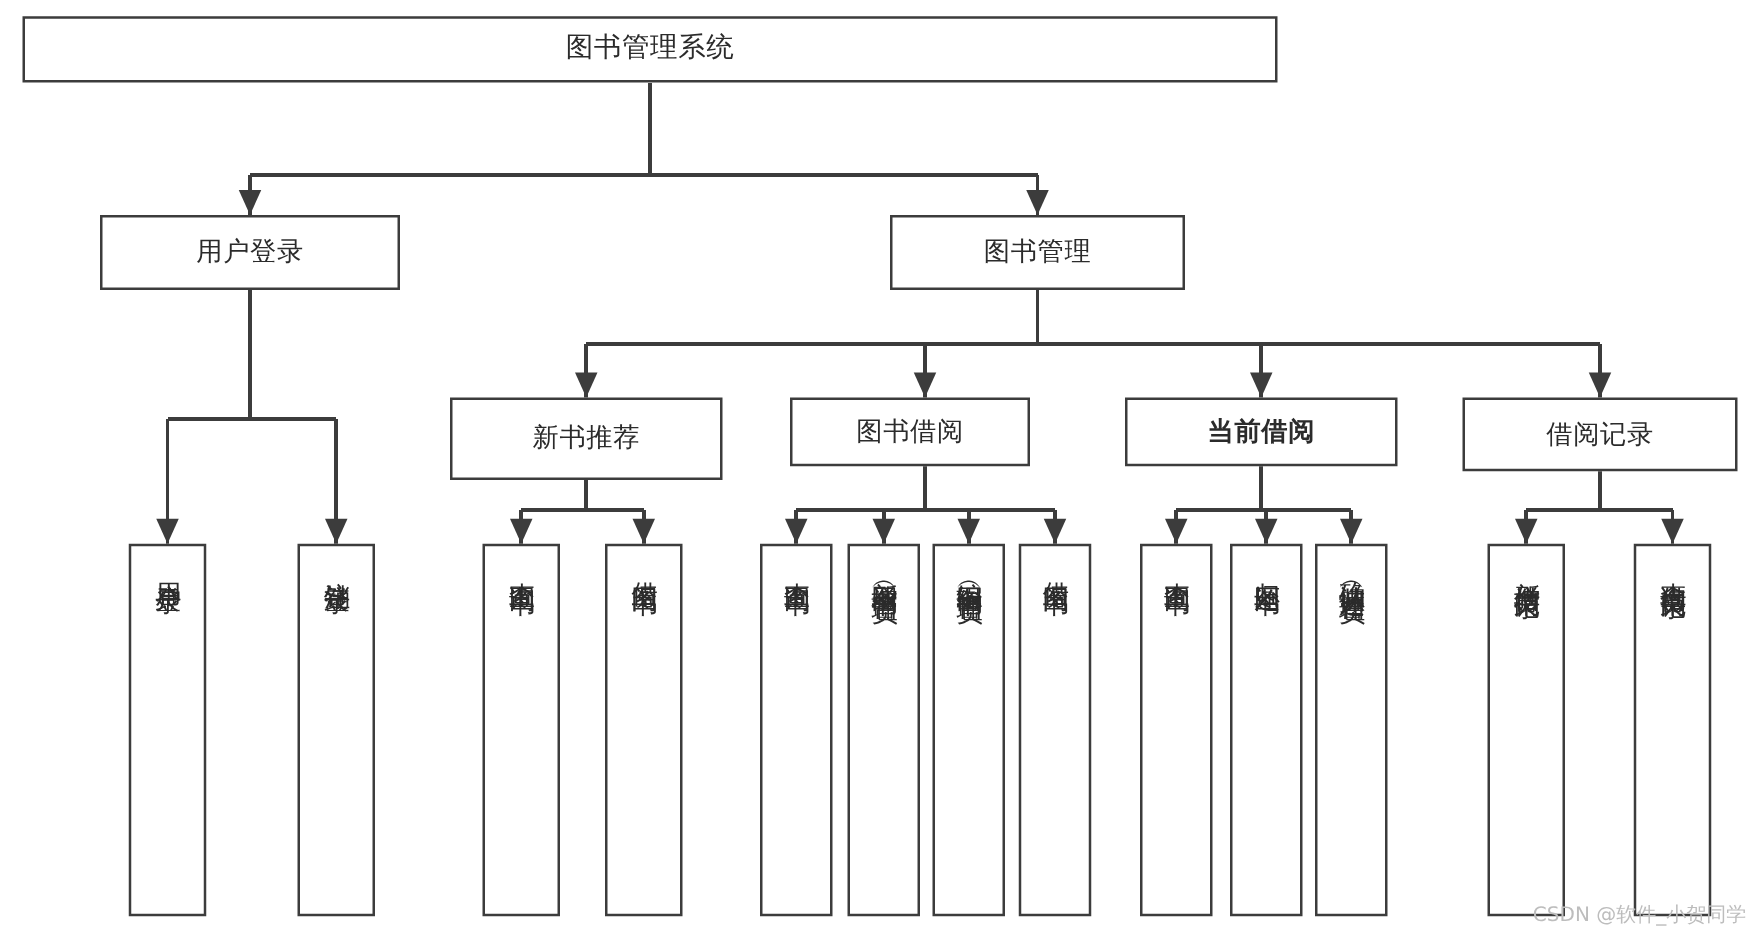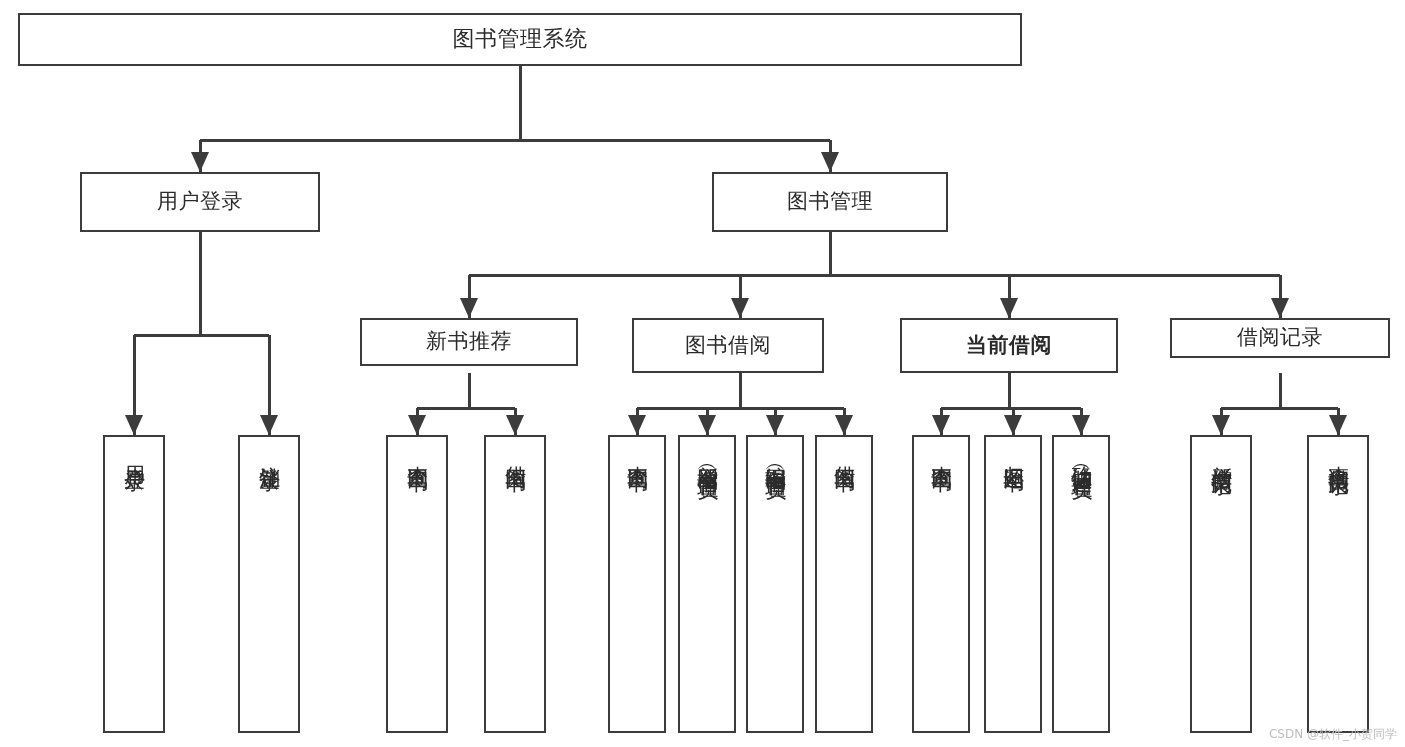--- a/index.html
+++ b/index.html
@@ -60,21 +60,21 @@
     text-orientation: upright;
     font-size: 21px;
     line-height: 1.22;
     letter-spacing: 2px;
     white-space: nowrap;
   }
   #watermark {
     position: absolute;
     right: 8px;
     bottom: 4px;
-    font-size: 12px;
+    font-size: 16px;
     color: #bdbdbd;
     z-index: 5;
     white-space: nowrap;
     font-family: "DejaVu Sans", "Liberation Sans", sans-serif;
   }
 </style>
 </head>
 <body>
 
 <div id="canvas">
@@ -137,30 +137,30 @@
   <div id="nodes-layer">
       <div class="node horiz root" style="left: 18px; top: 13px; width: 1004px; height: 53px;">
         <span class="label">图书管理系统</span>
       </div>
       <div class="node horiz" style="left: 80px; top: 172px; width: 240px; height: 60px;">
         <span class="label">用户登录</span>
       </div>
       <div class="node horiz" style="left: 712px; top: 172px; width: 236px; height: 60px;">
         <span class="label">图书管理</span>
       </div>
-      <div class="node horiz" style="left: 360px; top: 318px; width: 218px; height: 48px;">
+      <div class="node horiz" style="left: 360px; top: 318px; width: 218px; height: 66px;">
         <span class="label">新书推荐</span>
       </div>
       <div class="node horiz" style="left: 632px; top: 318px; width: 192px; height: 55px;">
         <span class="label">图书借阅</span>
       </div>
       <div class="node horiz" style="left: 900px; top: 318px; width: 218px; height: 55px; font-weight: bold;">
         <span class="label">当前借阅</span>
       </div>
-      <div class="node horiz" style="left: 1170px; top: 318px; width: 220px; height: 40px;">
+      <div class="node horiz" style="left: 1170px; top: 318px; width: 220px; height: 59px;">
         <span class="label">借阅记录</span>
       </div>
       <div class="node vert" style="left: 103px; top: 435px; width: 62px; height: 298px;">
         <span class="label">用户登录</span>
       </div>
       <div class="node vert" style="left: 238px; top: 435px; width: 62px; height: 298px;">
         <span class="label">注销登录</span>
       </div>
       <div class="node vert" style="left: 386px; top: 435px; width: 62px; height: 298px;">
         <span class="label">查询图书</span>

